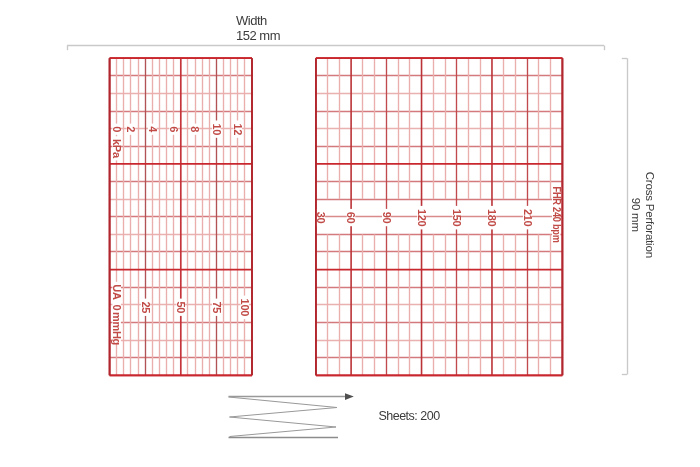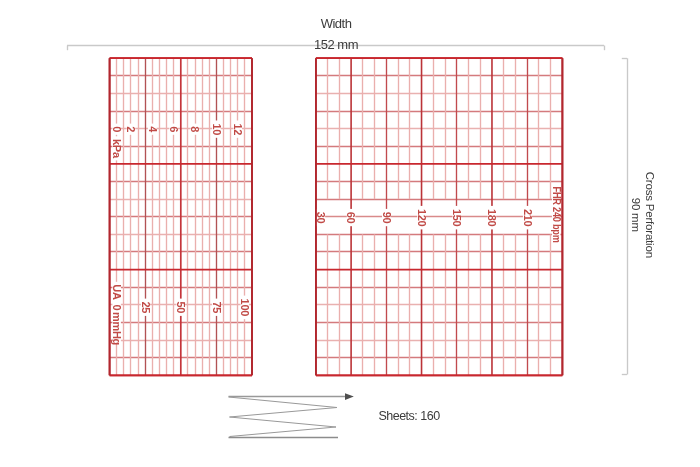--- a/index.html
+++ b/index.html
@@ -234,19 +234,19 @@
 </g>
 
 <g>
 <polyline points="228.5,397 337,407.5 229.5,417 336,427 229.5,436.5" fill="none" stroke="#999999" stroke-width="1"></polyline>
 <line x1="228.50" y1="396.50" x2="345.50" y2="396.50" stroke="#999999" stroke-width="1.35"></line>
 <line x1="228.50" y1="437.50" x2="338.00" y2="437.50" stroke="#8c8c8c" stroke-width="1.35"></line>
 <path d="M345,393.2 L353.8,396.6 L345,400 Z" fill="#4f4f4f"></path>
 </g>
 </svg>
 
-<div style="position:absolute;left:236px;top:13px;width:200px;text-align:center;font-size:13px;line-height:21px;letter-spacing:-0.5px;color:#3c3c3c">Width<br>152 mm</div>
+<div style="position:absolute;left:236px;top:13px;width:200px;text-align:left;font-size:13px;line-height:15px;letter-spacing:-0.5px;color:#3c3c3c">Width<br>152 mm</div>
 
 <div style="position:absolute;left:642px;top:215px;width:0;height:0">
     <div style="position:absolute;left:-60px;top:-14px;width:120px;text-align:center;font-size:11.5px;line-height:13.8px;letter-spacing:-0.2px;color:#3c3c3c;transform:rotate(90deg)">Cross Perforation<br>90 mm</div>
   </div>
 
-<div style="position:absolute;left:339px;top:408.5px;width:140px;text-align:center;font-size:12.5px;letter-spacing:-0.5px;color:#3c3c3c">Sheets: 160</div>
+<div style="position:absolute;left:339px;top:408.5px;width:140px;text-align:center;font-size:12.5px;letter-spacing:-0.5px;color:#3c3c3c">Sheets: 200</div>
 
 </body></html>

